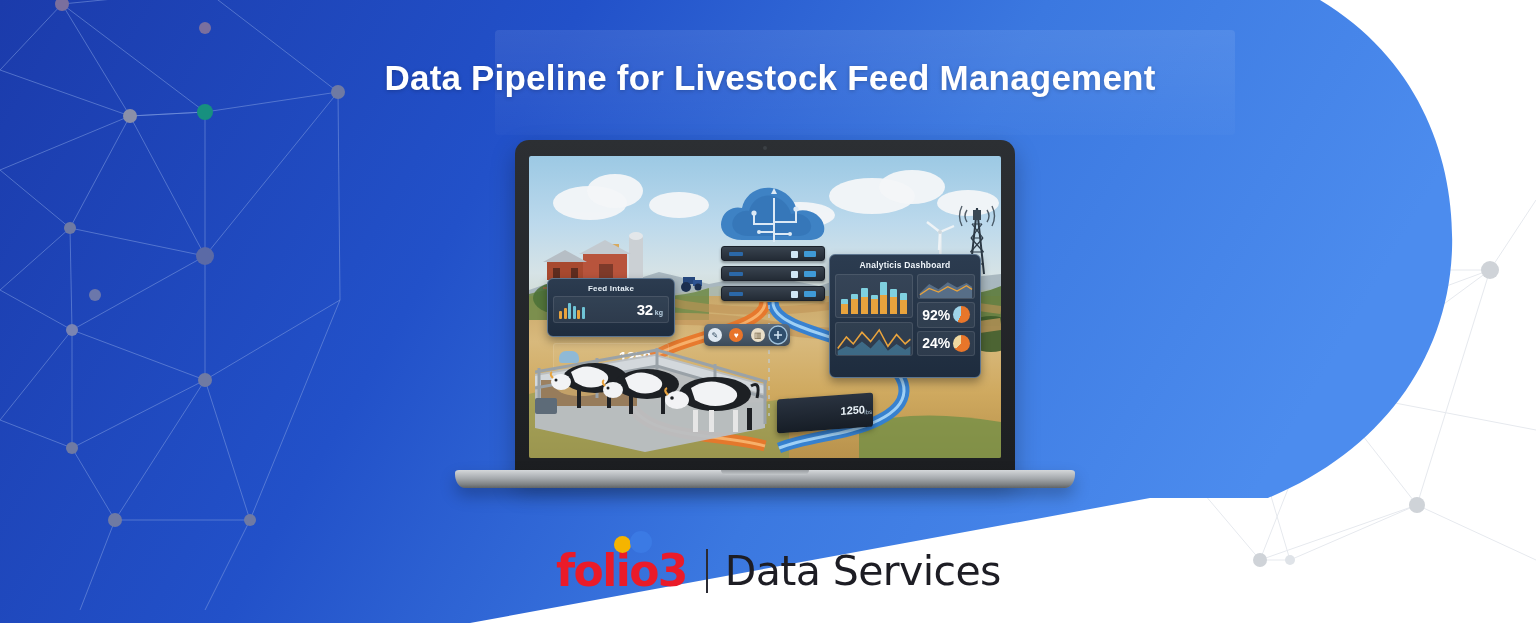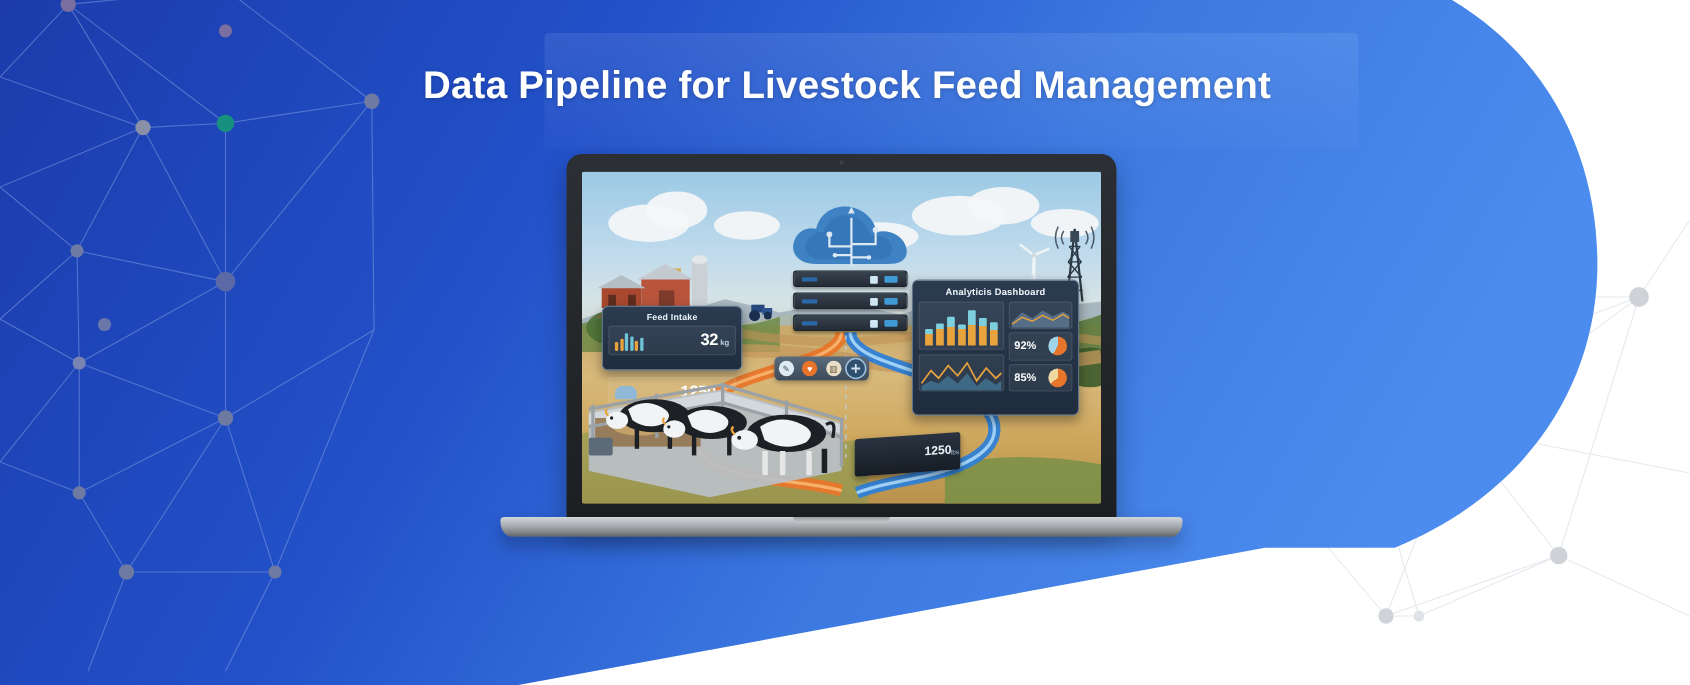--- a/index.html
+++ b/index.html
@@ -114,21 +114,21 @@
 
   .p-dash{left:300px;top:98px;width:152px;height:124px;padding:5px;box-sizing:border-box;}
   .p-dash .dh{font-size:8.5px;font-weight:bold;text-align:center;color:#f0f6fb;margin-bottom:4px;letter-spacing:.2px;}
   .dash-body{display:flex;gap:4px;height:82px;}
   .dash-left{flex:1.35;display:flex;flex-direction:column;gap:4px;}
   .dash-right{flex:1;display:flex;flex-direction:column;gap:3px;}
   .card{background:rgba(255,255,255,.06);border:1px solid rgba(255,255,255,.10);border-radius:3px;position:relative;overflow:hidden;}
   .bars{display:flex;align-items:flex-end;justify-content:space-around;height:100%;padding:3px 4px 3px;box-sizing:border-box;}
   .bars i{width:7px;border-radius:1px 1px 0 0;display:block;}
   .statrow{display:flex;align-items:center;justify-content:space-between;padding:0 4px;}
-  .statval{font-size:10px;font-weight:bold;color:#fff;}
+  .statval{font-size:14px;font-weight:bold;color:#fff;}
   .pie{width:17px;height:17px;border-radius:50%;}
 
   .iconstrip{
     position:absolute;left:175px;top:168px;width:86px;height:22px;
     background:linear-gradient(180deg,#5a6b7d,#3c4a59);border-radius:5px;
     display:flex;align-items:center;justify-content:space-around;
     box-shadow:0 2px 5px rgba(0,0,0,.3);
   }
   .cicon{width:14px;height:14px;border-radius:50%;display:flex;align-items:center;justify-content:center;font-size:8px;}
 
@@ -430,21 +430,21 @@
                   <svg viewBox="0 0 60 26" preserveAspectRatio="none" style="width:100%;height:100%;">
                     <path d="M2 20 L12 10 L22 16 L32 8 L42 14 L52 9 L58 13 L58 26 L2 26 Z" fill="#6f8caa" opacity=".6"></path>
                     <path d="M2 22 L12 15 L22 19 L32 13 L42 18 L52 12 L58 16" stroke="#e8a33d" stroke-width="1.4" fill="none"></path>
                   </svg>
                 </div>
                 <div class="card statrow" style="flex:1;">
                   <span class="statval">92%</span>
                   <span class="pie" style="background:conic-gradient(#e8762a 0 58%, #9fd4ea 58% 100%);"></span>
                 </div>
                 <div class="card statrow" style="flex:1;">
-                  <span class="statval">85%</span>
+                  <span class="statval">24%</span>
                   <span class="pie" style="background:conic-gradient(#e8762a 0 64%, #f0d9a0 64% 100%);"></span>
                 </div>
               </div>
             </div>
           </div>
 
           <svg style="position:absolute;left:6px;top:176px;width:260px;height:126px;" viewBox="0 0 260 126">
             <path d="M0 42 L120 22 L230 52 L230 96 L110 120 L0 96 Z" fill="#b9bfc4" opacity=".95"></path>
             <path d="M0 44 L120 24 L230 54 L230 62 L120 34 L0 54 Z" fill="#d3d8dc"></path>
             <rect x="6" y="48" width="96" height="26" fill="#8e6b42" opacity=".8"></rect>
@@ -515,14 +515,23 @@
       </div>
 
       <div class="bezel-label">MacBook Air</div>
     </div>
 
     <div class="base">
       <div class="notch"></div>
     </div>
   </div>
 
+  <div id="logo">
+    <div class="folio">
+      <span>folio3</span>
+      <span class="dotY"></span>
+      <span class="dotB"></span>
+    </div>
+    <div class="divider"></div>
+    <div class="dataserv">Data Services</div>
+  </div>
 
 </div>
 
 </body></html>

